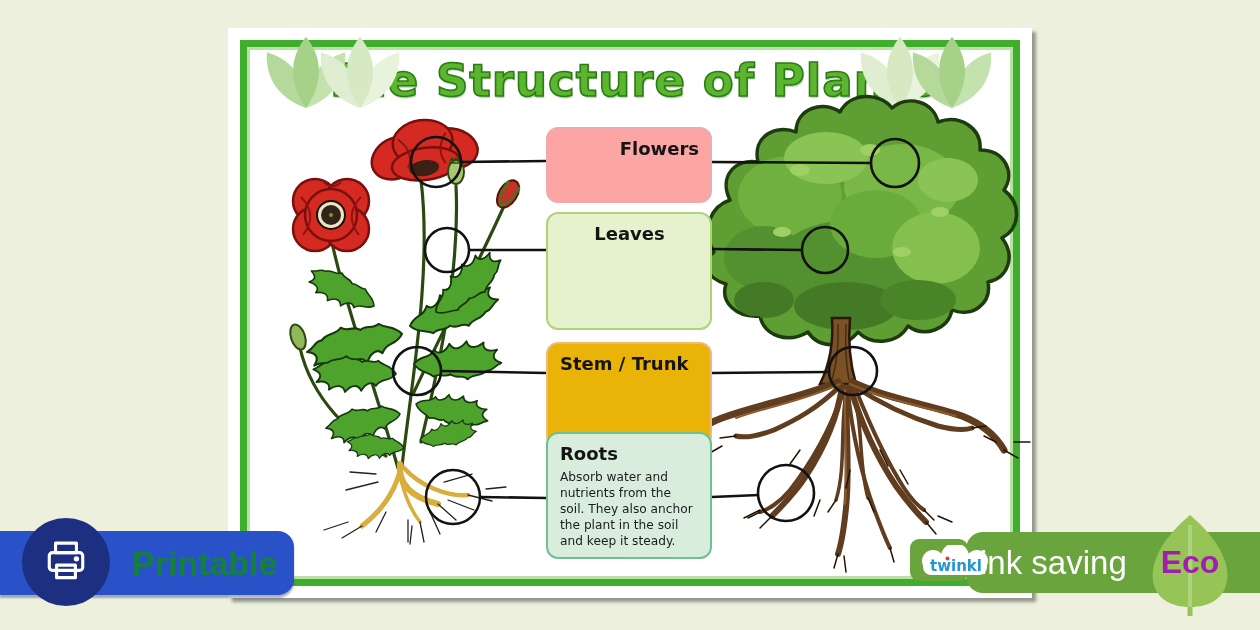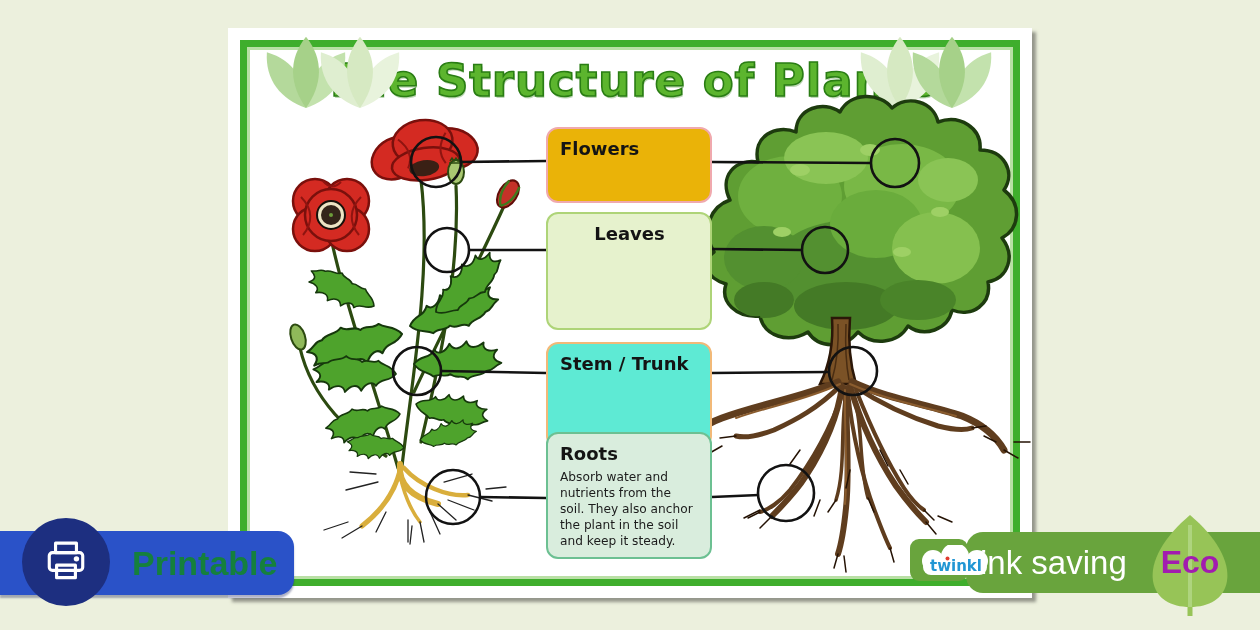--- a/index.html
+++ b/index.html
@@ -11,23 +11,23 @@
   .frame{position:absolute;left:12px;top:12px;right:12px;bottom:12px;
          border:7px solid #3fae2c;box-shadow:inset 0 0 0 3px #b9e0a5;}
   .title{position:absolute;left:0;right:0;top:26px;text-align:center;
          font-size:45px;font-weight:bold;letter-spacing:1px;color:#5cb52e;
          -webkit-text-stroke:1.6px #2a7d14;text-shadow:1px 2px 0 rgba(46,125,20,.30);}
   
   .info-box{position:absolute;width:166px;border-radius:12px;box-sizing:border-box;
             padding:9px 11px 8px 12px;z-index:3;}
   .info-box h3{margin:0 0 5px 0;font-size:18px;color:#141414;}
   .info-box p{margin:0;font-size:12.2px;line-height:1.32;color:#1c1c1c;}
-  .box-flowers{left:546px;top:127px;min-height:76px;background:#eab308;border:2px solid #f0a9ae;}
+  .box-flowers{left:546px;top:127px;min-height:76px;background:#fca5a5;border:2px solid #f0a9ae;text-align:right;}
   .box-leaves {left:546px;top:212px;min-height:118px;background:#e6f2cd;border:2px solid #aed478;text-align:center;}
-  .box-stem   {left:546px;top:342px;min-height:106px;background:#5eead4;border:2px solid #f2b978;}
+  .box-stem   {left:546px;top:342px;min-height:106px;background:#eab308;border:2px solid #f2b978;}
   .box-roots  {left:546px;top:432px;min-height:112px;background:#d9eddd;border:2px solid #6cc092;}
   
   #art{position:absolute;left:0;top:0;z-index:2;pointer-events:none;}
   
   .printable-bar{position:absolute;left:0;top:531px;width:294px;height:64px;background:#2a52c8;
                  border-radius:0 16px 16px 0;z-index:5;box-shadow:0 3px 2px rgba(20,30,90,.35);}
   .printable-circle{position:absolute;left:22px;top:518px;width:88px;height:88px;border-radius:50%;
                     background:#1d2f80;z-index:6;display:flex;align-items:center;justify-content:center;}
   .printable-label{position:absolute;left:132px;top:531px;height:64px;line-height:64px;
                    color:#15803d;font-size:34px;font-family:"Liberation Sans",sans-serif;

